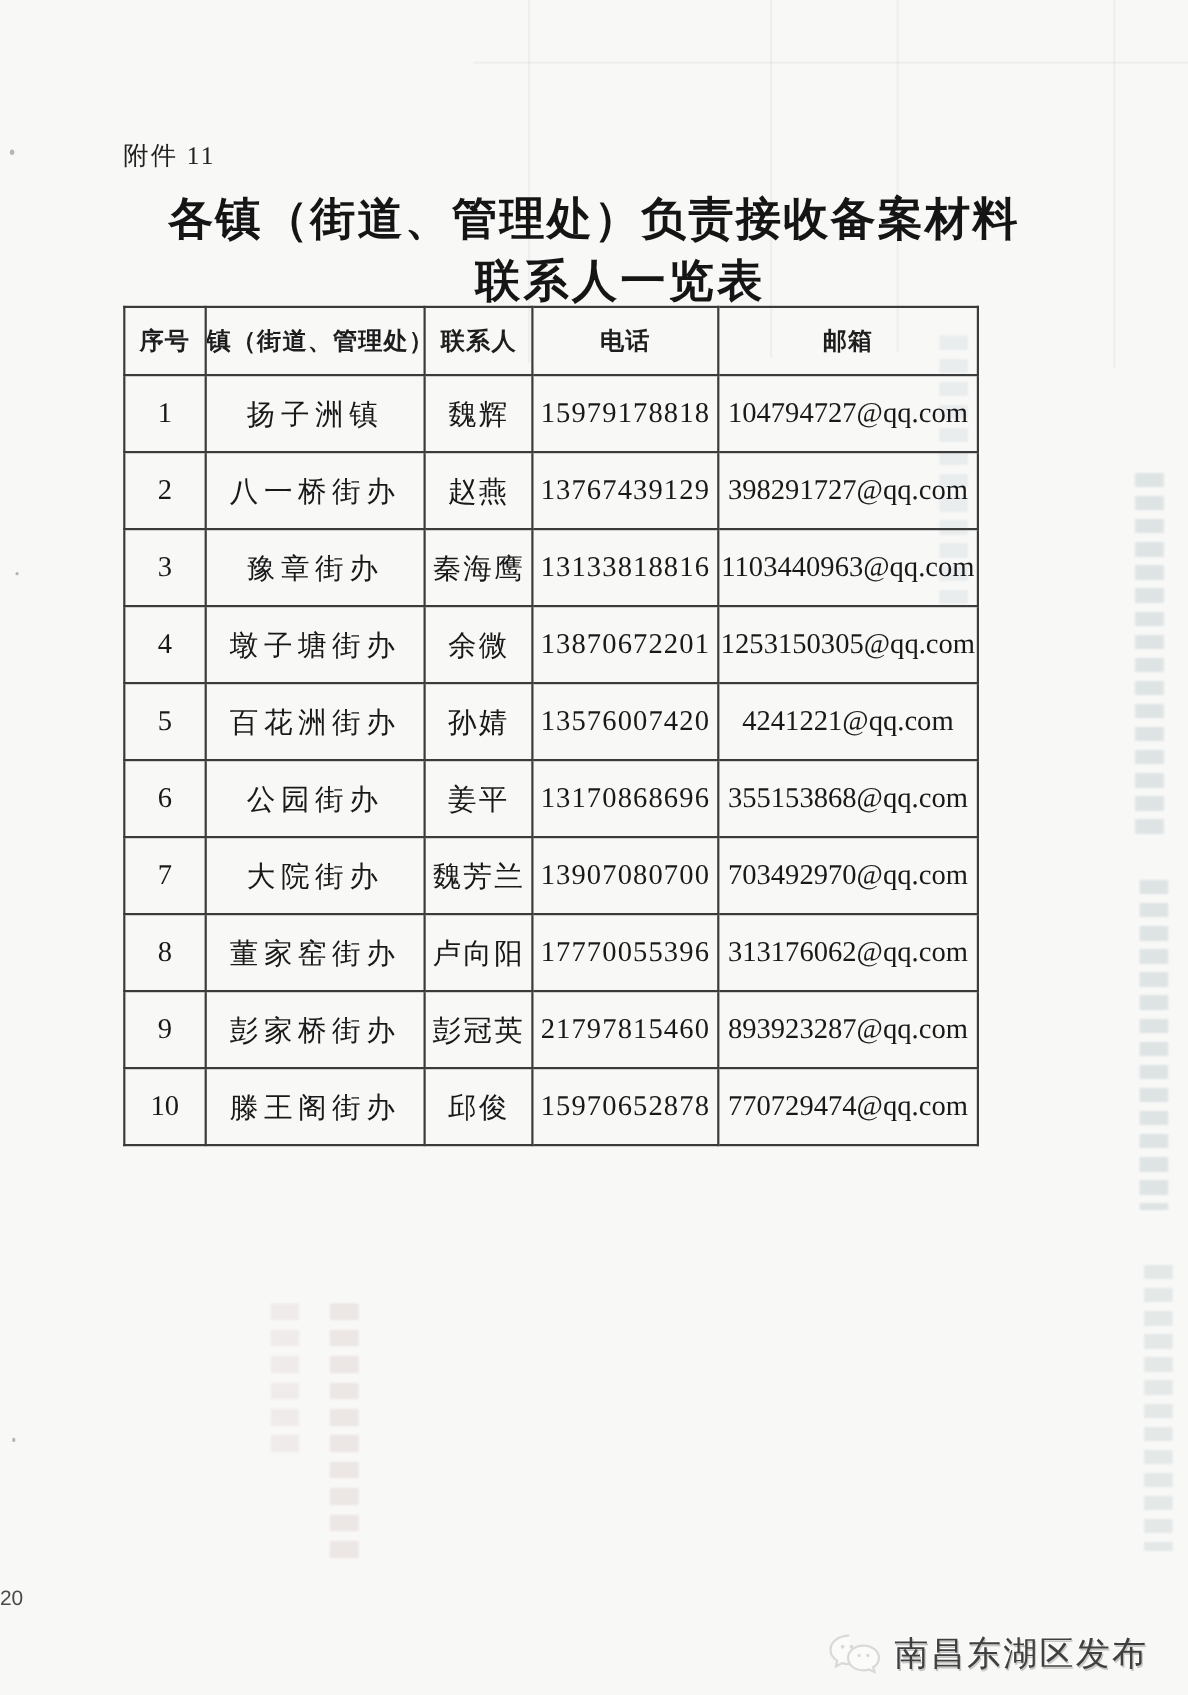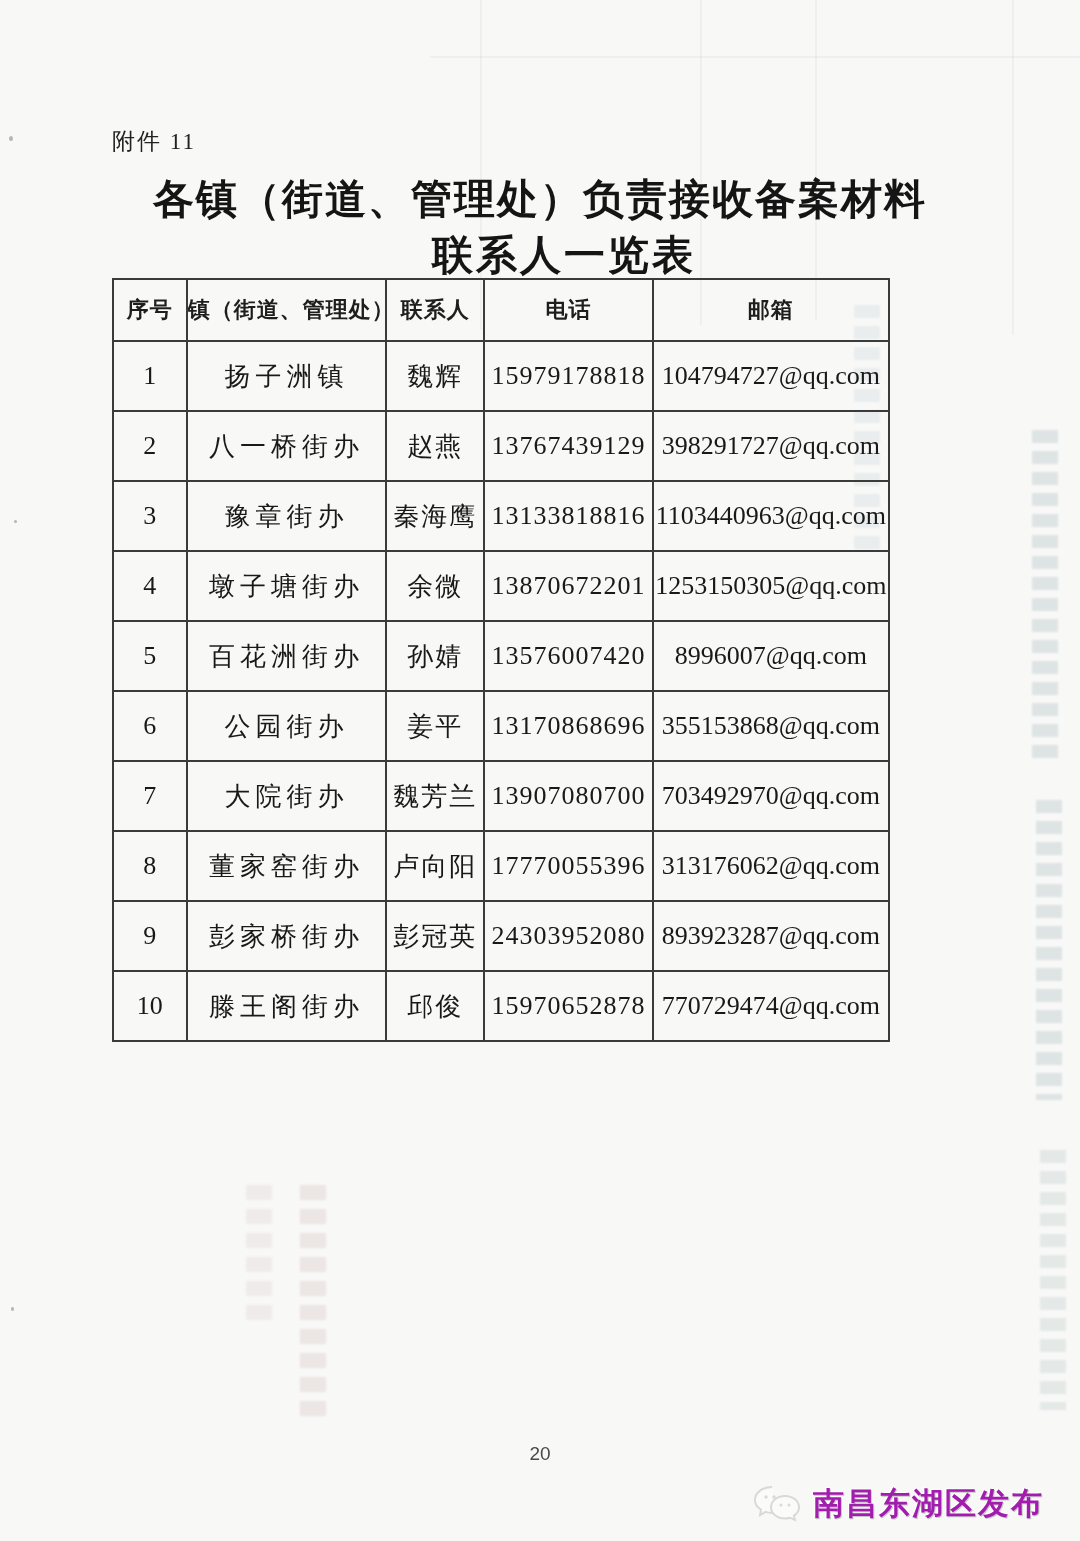--- a/index.html
+++ b/index.html
@@ -116,40 +116,39 @@
   td.col-name  { letter-spacing: 2px; }
   td.col-phone { font-size: 28px; letter-spacing: 1px; }
   td.col-mail  { font-size: 25px; margin-left: 28px; }
 
   
   .page-number {
     position: absolute;
     left: 0;
     top: 1443px;
     width: 1080px;
-    text-align: center;
     font-family: "Liberation Sans", sans-serif;
     font-size: 19px;
     color: #4a4a4a;
   }
   .watermark {
     position: absolute;
     right: 36px;
     bottom: 16px;
     display: flex;
     align-items: center;
     gap: 10px;
     user-select: none;
   }
   .watermark .wm-text {
     font-family: "Liberation Sans", sans-serif;
-    font-weight: 700;
+    font-weight: 400;
     font-size: 31px;
     letter-spacing: 2px;
-    color: #a21caf;
+    color: #404040;
     text-shadow: 1px 1px 0 #c7c7c5, -1px -1px 0 #ffffff;
   }
   .watermark svg { display: block; }
 </style>
 </head>
 <body>
 
 <div class="page">
 
   <div class="ghost-vline" style="left:480px; top:0; height:330px;"></div>
@@ -218,21 +217,21 @@
         <td class="col-town">墩子塘街办</td>
         <td class="col-name">余微</td>
         <td class="col-phone">13870672201</td>
         <td class="col-mail">1253150305@qq.com</td>
       </tr>
         <tr>
         <td class="col-seq">5</td>
         <td class="col-town">百花洲街办</td>
         <td class="col-name">孙婧</td>
         <td class="col-phone">13576007420</td>
-        <td class="col-mail">8996007@qq.com</td>
+        <td class="col-mail">4241221@qq.com</td>
       </tr>
         <tr>
         <td class="col-seq">6</td>
         <td class="col-town">公园街办</td>
         <td class="col-name">姜平</td>
         <td class="col-phone">13170868696</td>
         <td class="col-mail">355153868@qq.com</td>
       </tr>
         <tr>
         <td class="col-seq">7</td>
@@ -245,21 +244,21 @@
         <td class="col-seq">8</td>
         <td class="col-town">董家窑街办</td>
         <td class="col-name">卢向阳</td>
         <td class="col-phone">17770055396</td>
         <td class="col-mail">313176062@qq.com</td>
       </tr>
         <tr>
         <td class="col-seq">9</td>
         <td class="col-town">彭家桥街办</td>
         <td class="col-name">彭冠英</td>
-        <td class="col-phone">24303952080</td>
+        <td class="col-phone">21797815460</td>
         <td class="col-mail">893923287@qq.com</td>
       </tr>
         <tr>
         <td class="col-seq">10</td>
         <td class="col-town">滕王阁街办</td>
         <td class="col-name">邱俊</td>
         <td class="col-phone">15970652878</td>
         <td class="col-mail">770729474@qq.com</td>
       </tr>
       </tbody>

